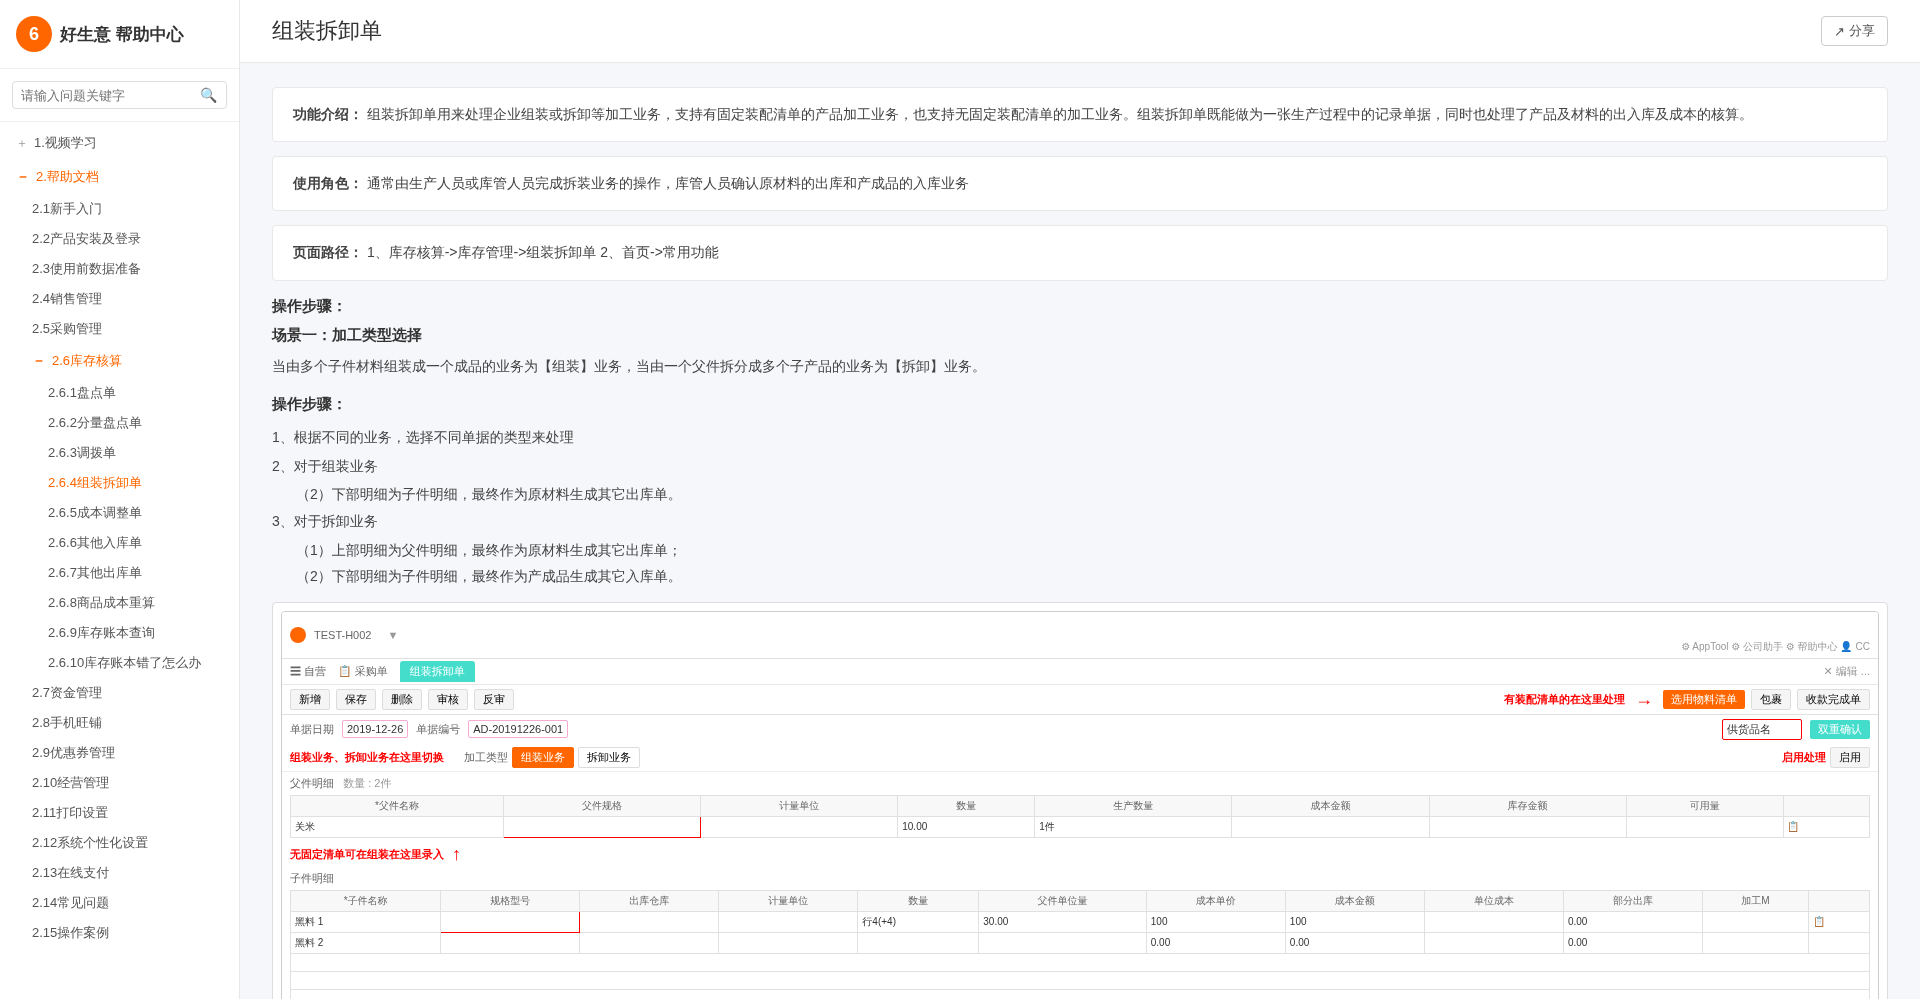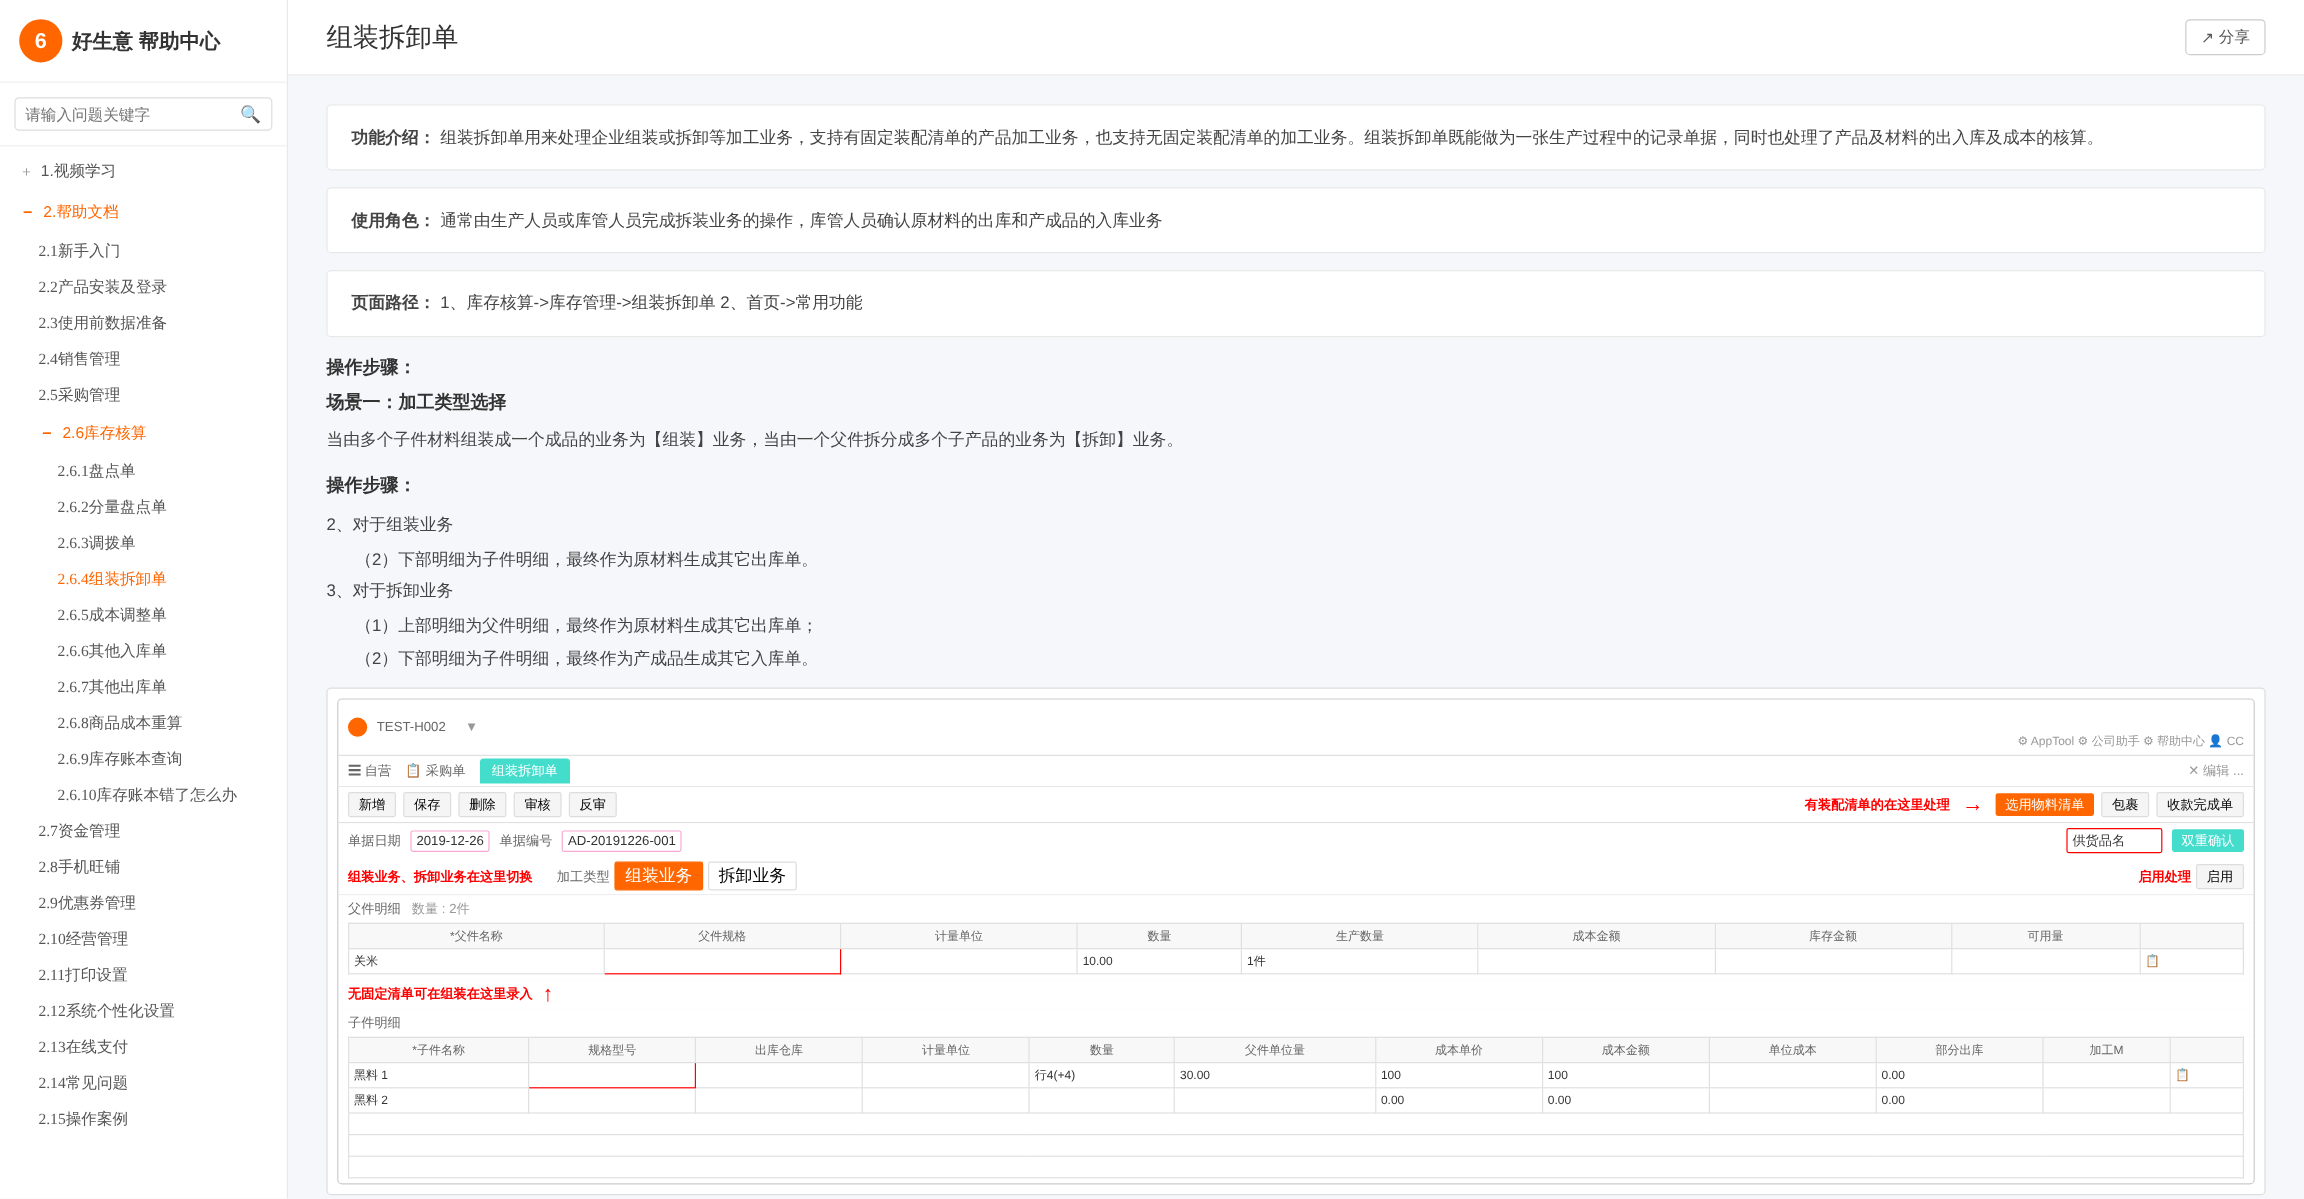--- a/index.html
+++ b/index.html
@@ -50,21 +50,21 @@
 
     .nav-section { padding: 4px 0; }
     .nav-item {
       display: flex; align-items: center; gap: 6px;
       padding: 8px 16px; cursor: pointer; color: #555; font-size: 13px;
     }
     .nav-item.active { color: #f60; }
     .nav-item .icon { font-size: 12px; color: #999; }
     .nav-item .minus-icon { color: #f60; font-size: 14px; font-weight: bold; }
     .sub-item {
-      padding: 6px 16px 6px 32px; cursor: pointer; font-size: 13px; color: #555; font-family: Liberation Serif, serif;
+      padding: 6px 16px 6px 32px; cursor: pointer; font-size: 13px; color: #555;
     }
     .sub-item.active { color: #f60; }
 
     
     #main {
       flex: 1;
       background: #f5f7fa;
       overflow-y: auto;
       display: flex;
       flex-direction: column;
@@ -181,21 +181,21 @@
     .btn-orange { background: #f60; border: none; border-radius: 2px; padding: 2px 8px; font-size: 11px; color: #fff; cursor: pointer; }
     .btn-teal { background: #4dc; border: none; border-radius: 2px; padding: 2px 8px; font-size: 11px; color: #fff; cursor: pointer; }
     .mockup-form-row {
       display: flex; align-items: center; gap: 8px; padding: 4px 8px; font-size: 11px; background: #fff;
     }
     .form-label { color: #666; white-space: nowrap; }
     .form-input { border: 1px solid #f9a8d4; border-radius: 2px; padding: 2px 4px; font-size: 11px; min-width: 60px; }
     .mockup-type-row {
       background: #fff; padding: 3px 8px; display: flex; align-items: center; gap: 4px; font-size: 11px; border-bottom: 1px solid #eee;
     }
-    .type-btn { border: 1px solid #ddd; border-radius: 2px; padding: 2px 8px; font-size: 14px; cursor: pointer; background: #fff; }
+    .type-btn { border: 1px solid #ddd; border-radius: 2px; padding: 2px 8px; font-size: 11px; cursor: pointer; background: #fff; }
     .type-btn.active { background: #f60; color: #fff; border-color: #f60; }
     .mockup-table { width: 100%; border-collapse: collapse; font-size: 10px; }
     .mockup-table th { background: #f8f8f8; border: 1px solid #e0e0e0; padding: 3px 4px; color: #666; font-weight: normal; }
     .mockup-table td { border: 1px solid #e0e0e0; padding: 3px 4px; color: #333; }
     .mockup-table .highlight-cell { border: 1px solid #f00; }
   </style>
 </head>
 <body>
 
 <div id="sidebar">
@@ -286,20 +286,21 @@
     <div class="section-title">操作步骤：</div>
 
     <div class="scene-title">场景一：加工类型选择</div>
     <div class="text-block">
       <span>当由多个子件材料组装成一个成品的业务为【组装】业务，当由一个父件拆分成多个子产品的业务为【拆卸】业务。</span>
     </div>
 
     <div class="section-title">操作步骤：</div>
 
     <div class="step-list">
+      <div class="step-item">1、根据不同的业务，选择不同单据的类型来处理</div>
       <div class="step-item">2、对于组装业务</div>
       <div class="sub-step">（2）下部明细为子件明细，最终作为原材料生成其它出库单。</div>
       <div class="step-item">3、对于拆卸业务</div>
       <div class="sub-step">（1）上部明细为父件明细，最终作为原材料生成其它出库单；</div>
       <div class="sub-step">（2）下部明细为子件明细，最终作为产成品生成其它入库单。</div>
     </div>
 
     <div class="screenshot-container">
       <div class="mockup-window">
 

